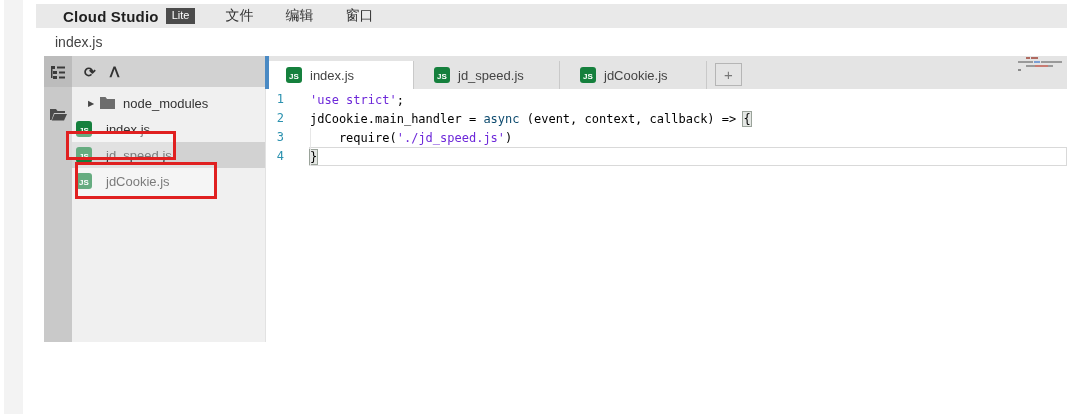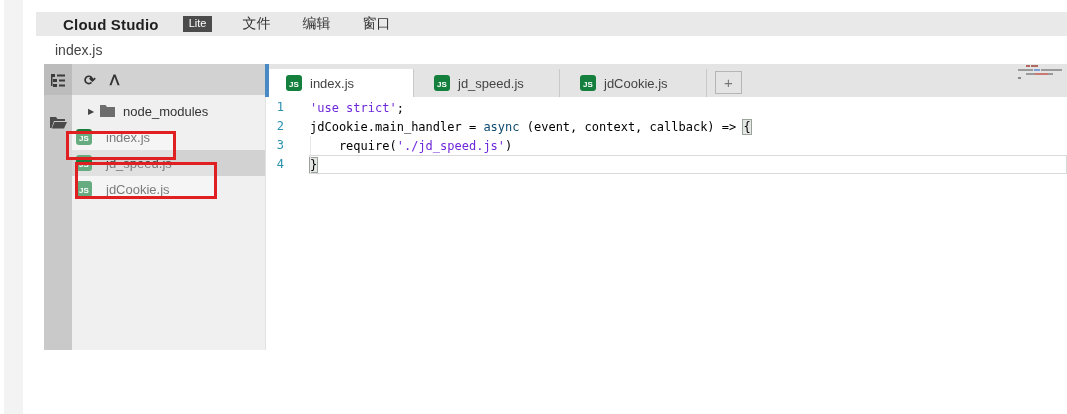--- a/index.html
+++ b/index.html
@@ -1,26 +1,26 @@
 <!DOCTYPE html>
 <html><head>
 <meta charset="utf-8">
 <style>
   * { margin:0; padding:0; box-sizing:border-box; }
   html,body { width:1067px; height:414px; background:#ffffff; font-family:"Liberation Sans", sans-serif; overflow:hidden; }
   .page { position:relative; width:1067px; height:414px; background:#fff; }
 
   .left-strip { position:absolute; left:4px; top:0; width:19px; height:414px; background:#f3f3f3; }
 
-  .app { position:absolute; left:36px; top:12px; width:1031px; height:338px; display:flex; flex-direction:column; }
+  .app { position:absolute; left:36px; top:4px; width:1031px; height:338px; display:flex; flex-direction:column; }
 
   
   .header { height:24px; background:#e9e9e9; display:flex; align-items:center; padding-left:27px; flex:none; }
   .brand { font-size:15px; font-weight:bold; color:#1f1f1f; letter-spacing:0.2px; }
-  .lite-badge { margin-left:24px; background:#4b4b4b; color:#fff; font-size:11px; padding:1px 6px 2px 6px; line-height:13px; }
+  .lite-badge { margin-left:7px; background:#4b4b4b; color:#fff; font-size:11px; padding:1px 6px 2px 6px; line-height:13px; }
   .menus { display:flex; margin-left:30px;align-items:flex-end; }
   .menu-item { font-size:14px; color:#333; width:60px; cursor:default; }
 
   
   .breadcrumb { height:28px; background:#fff; display:flex; align-items:center; padding-left:19px; font-size:14px; color:#444; flex:none; }
 
   
   .bodyrow { flex:1; display:flex; padding-left:8px; background:#fff; min-height:0; }
 
   

